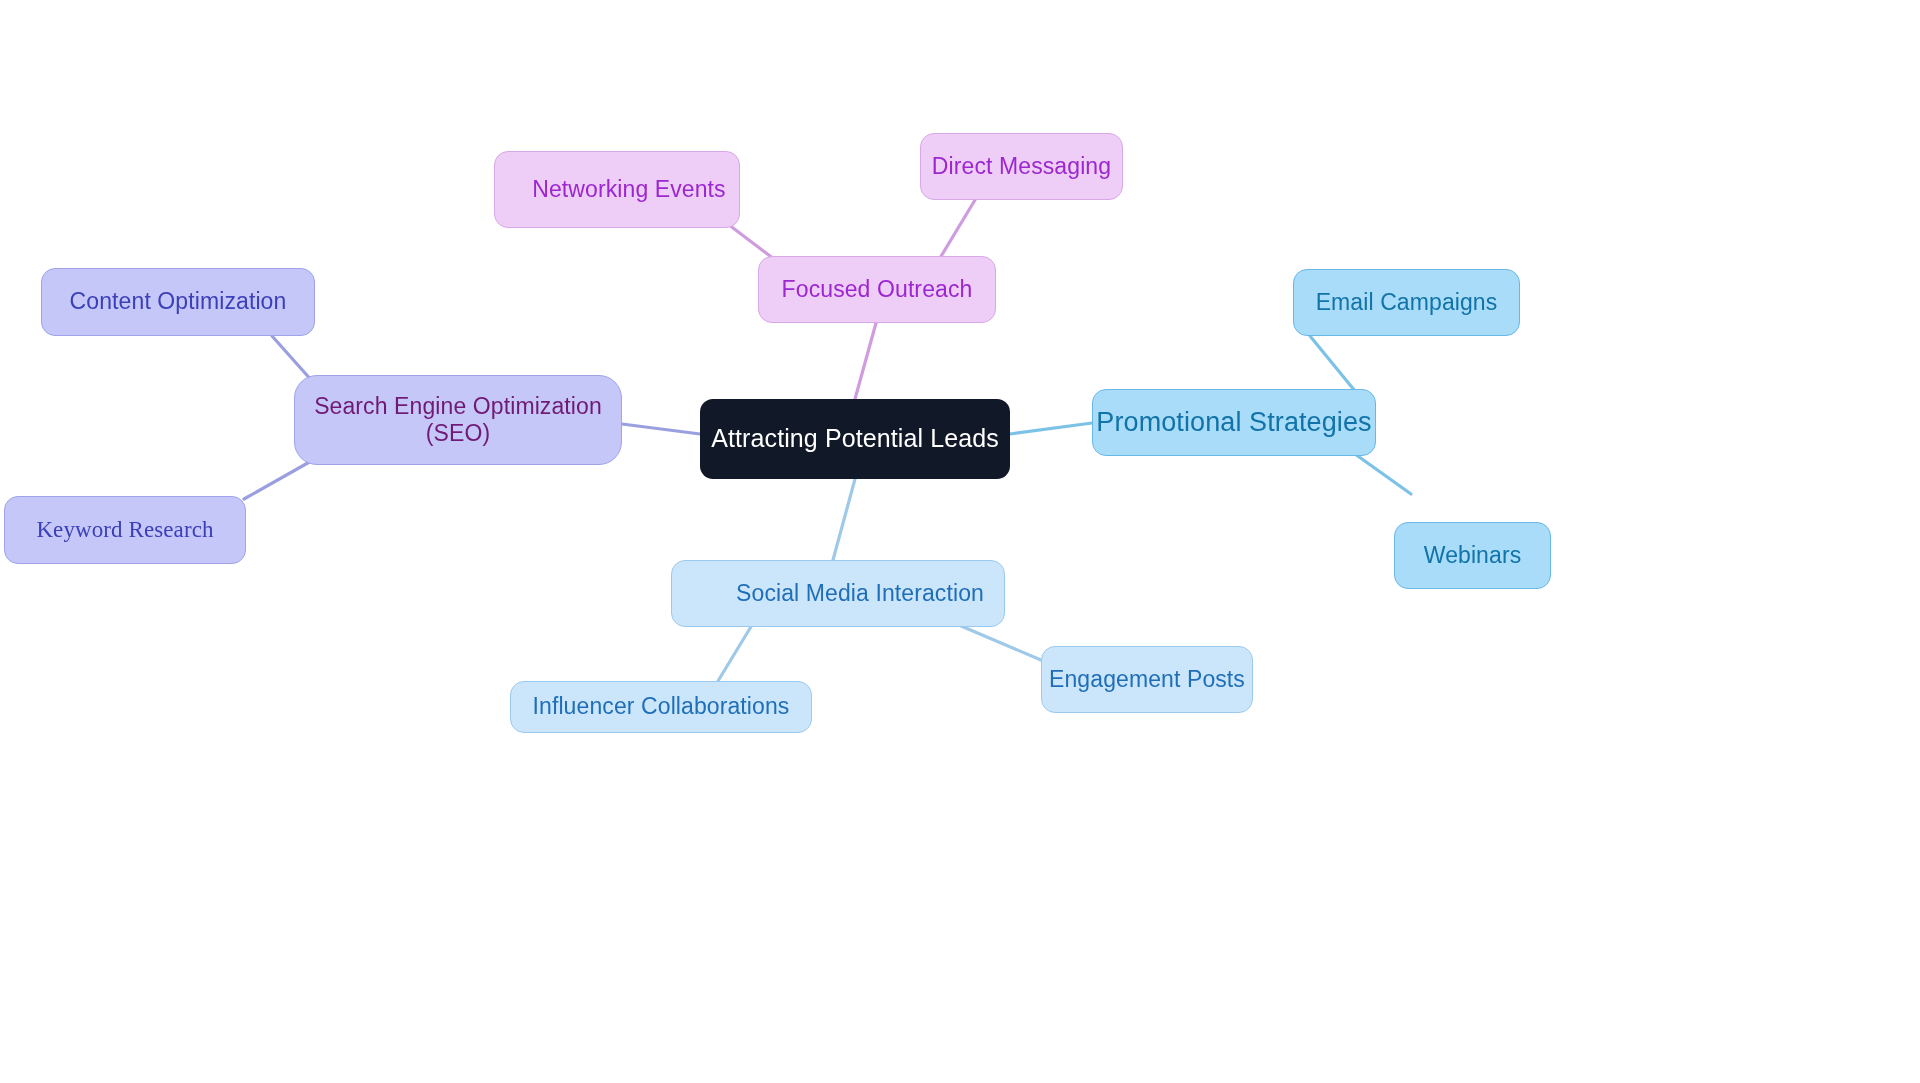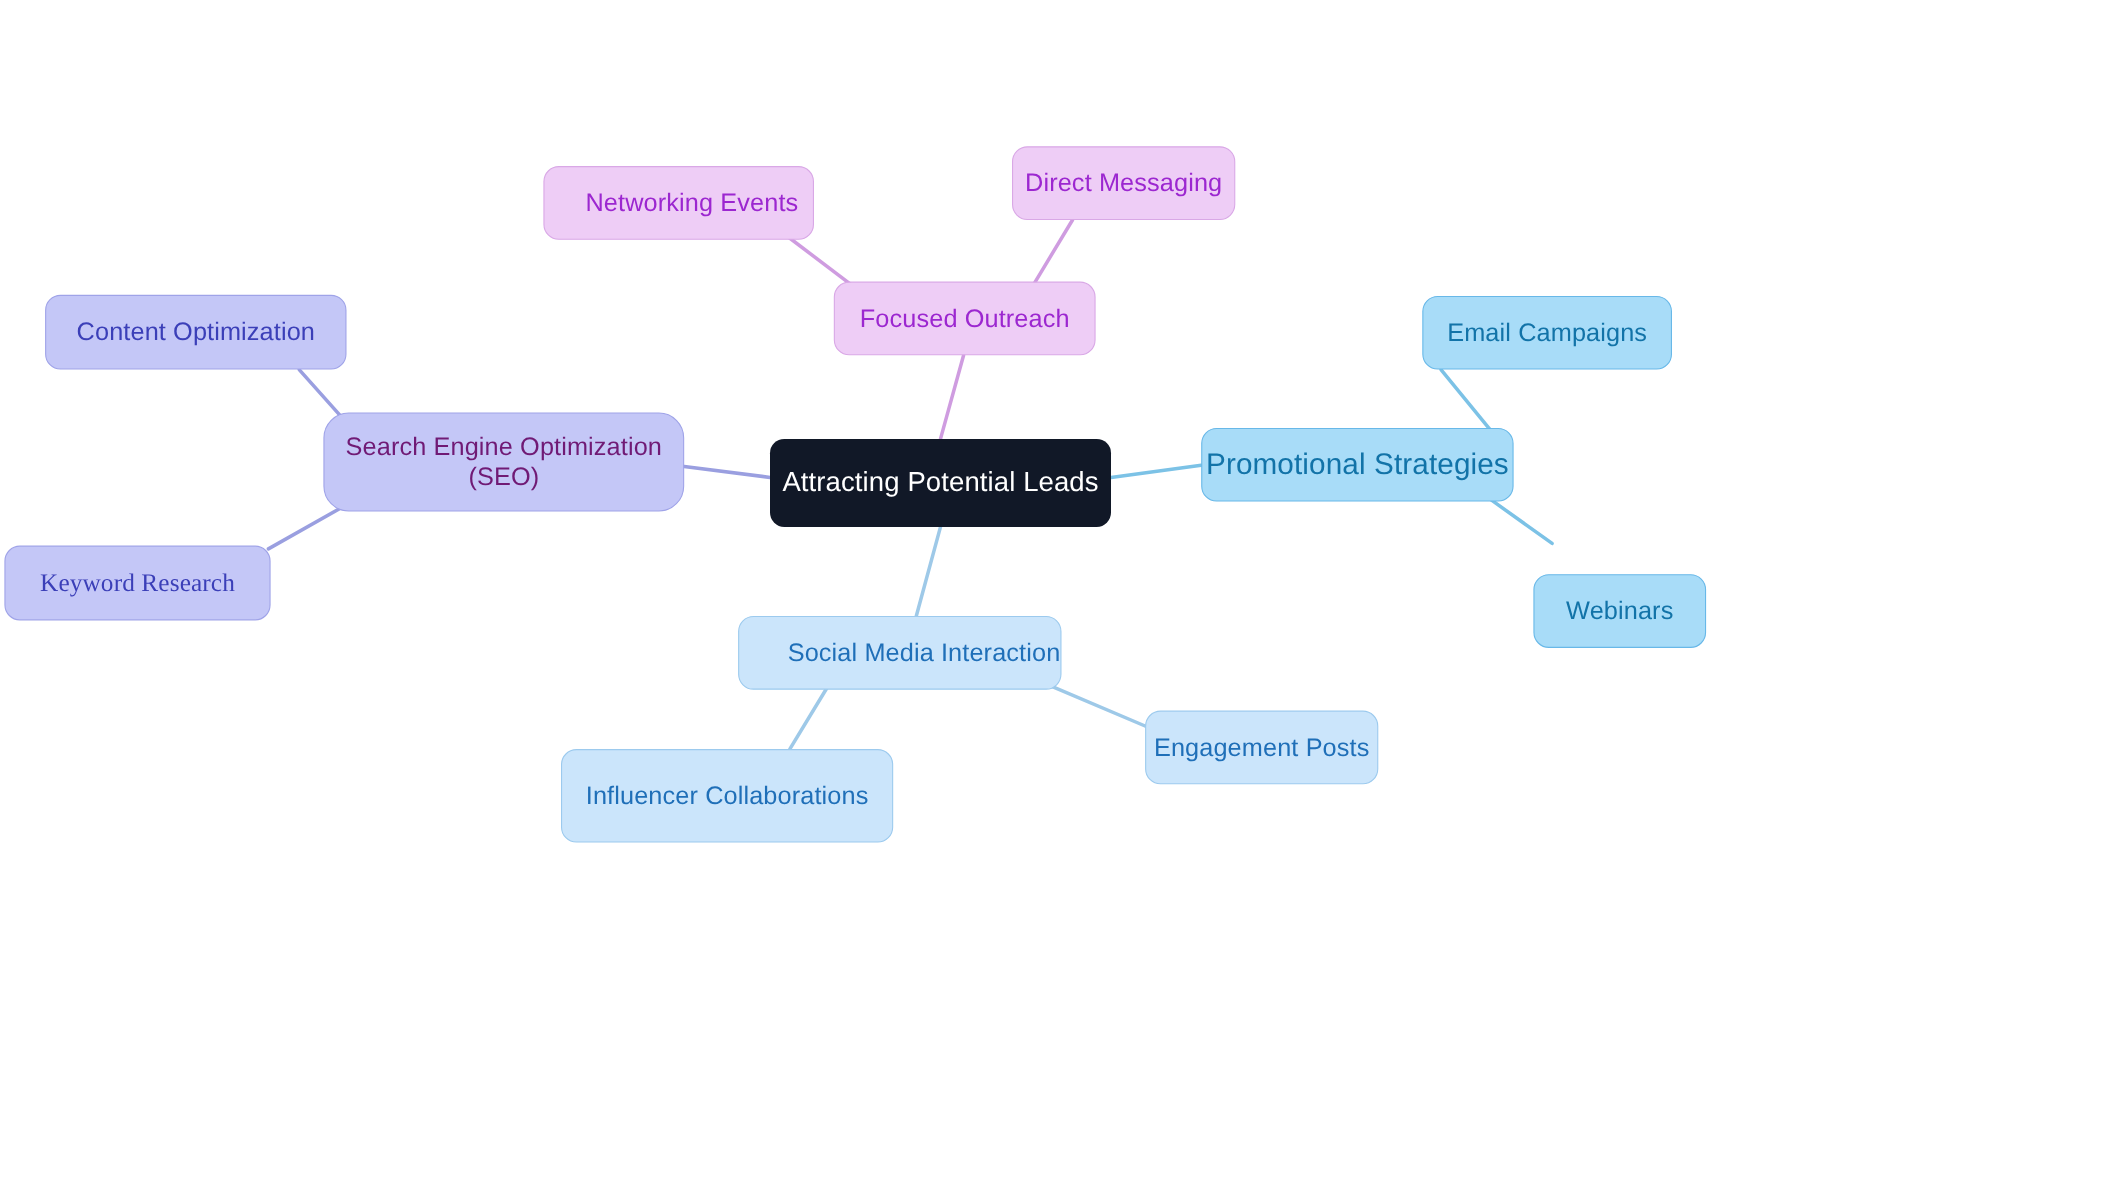--- a/index.html
+++ b/index.html
@@ -60,22 +60,22 @@
       <line x1="752" y1="625" x2="718" y2="681" stroke="#9ec9e8" stroke-width="3.2" stroke-linecap="round"></line>
       <line x1="954" y1="623" x2="1041" y2="660" stroke="#9ec9e8" stroke-width="3.2" stroke-linecap="round"></line>
     </svg>
   <div id="nodes">
       <div class="node node-root" style="left: 700px; top: 399px; width: 310px; height: 80px; background: rgb(17, 24, 39); border-color: rgb(17, 24, 39); color: rgb(255, 255, 255); font-size: 25px;"><span>Attracting Potential Leads</span></div>
       <div class="node" style="left: 294px; top: 375px; width: 328px; height: 90px; background: rgb(196, 199, 247); border-color: rgb(159, 163, 232); color: #701a75; font-size: 23px; border-radius: 23px;"><span>Search Engine Optimization
 (SEO)</span></div>
       <div class="node" style="left: 41px; top: 268px; width: 274px; height: 68px; background: rgb(196, 199, 247); border-color: rgb(159, 163, 232); color: rgb(59, 63, 184); font-size: 23px;"><span>Content Optimization</span></div>
       <div class="node" style="left: 4px; top: 496px; width: 242px; height: 68px; background: rgb(196, 199, 247); border-color: rgb(159, 163, 232); color: rgb(59, 63, 184); font-size: 23px; font-family: Liberation Serif, serif;"><span>Keyword Research</span></div>
       <div class="node" style="left: 758px; top: 256px; width: 238px; height: 67px; background: rgb(238, 205, 246); border-color: rgb(217, 168, 230); color: rgb(156, 39, 208); font-size: 23px;"><span>Focused Outreach</span></div>
-      <div class="node" style="left: 494px; top: 151px; width: 246px; height: 67px; background: rgb(238, 205, 246); border-color: rgb(217, 168, 230); color: rgb(156, 39, 208); font-size: 23px; padding-left: 24px;"><span>Networking Events</span></div>
+      <div class="node" style="left: 494px; top: 151px; width: 246px; height: 77px; background: rgb(238, 205, 246); border-color: rgb(217, 168, 230); color: rgb(156, 39, 208); font-size: 23px; padding-left: 24px;"><span>Networking Events</span></div>
       <div class="node" style="left: 920px; top: 133px; width: 203px; height: 67px; background: rgb(238, 205, 246); border-color: rgb(217, 168, 230); color: rgb(156, 39, 208); font-size: 23px;"><span>Direct Messaging</span></div>
       <div class="node" style="left: 1092px; top: 389px; width: 284px; height: 67px; background: rgb(168, 220, 248); border-color: rgb(104, 184, 232); color: rgb(18, 115, 168); font-size: 27px;"><span>Promotional Strategies</span></div>
       <div class="node" style="left: 1293px; top: 269px; width: 227px; height: 67px; background: rgb(168, 220, 248); border-color: rgb(104, 184, 232); color: rgb(18, 115, 168); font-size: 23px;"><span>Email Campaigns</span></div>
       <div class="node" style="left: 1394px; top: 490px; width: 157px; height: 67px; background: rgb(168, 220, 248); border-color: rgb(104, 184, 232); color: rgb(18, 115, 168); font-size: 23px; margin-top: 32px;"><span>Webinars</span></div>
-      <div class="node" style="left: 671px; top: 560px; width: 294px; height: 67px; background: rgb(203, 229, 251); border-color: rgb(156, 202, 238); color: rgb(31, 111, 184); font-size: 23px; padding-left: 44px;"><span>Social Media Interaction</span></div>
-      <div class="node" style="left: 510px; top: 681px; width: 302px; height: 85px; background: rgb(203, 229, 251); border-color: rgb(156, 202, 238); color: rgb(31, 111, 184); font-size: 23px;"><span>Influencer Collaborations</span></div>
+      <div class="node" style="left: 671px; top: 560px; width: 334px; height: 67px; background: rgb(203, 229, 251); border-color: rgb(156, 202, 238); color: rgb(31, 111, 184); font-size: 23px; padding-left: 44px;"><span>Social Media Interaction</span></div>
+      <div class="node" style="left: 510px; top: 681px; width: 302px; height: 52px; background: rgb(203, 229, 251); border-color: rgb(156, 202, 238); color: rgb(31, 111, 184); font-size: 23px;"><span>Influencer Collaborations</span></div>
       <div class="node" style="left: 1041px; top: 646px; width: 212px; height: 67px; background: rgb(203, 229, 251); border-color: rgb(156, 202, 238); color: rgb(31, 111, 184); font-size: 23px;"><span>Engagement Posts</span></div>
     </div>
 </div>
 
 </body></html>

